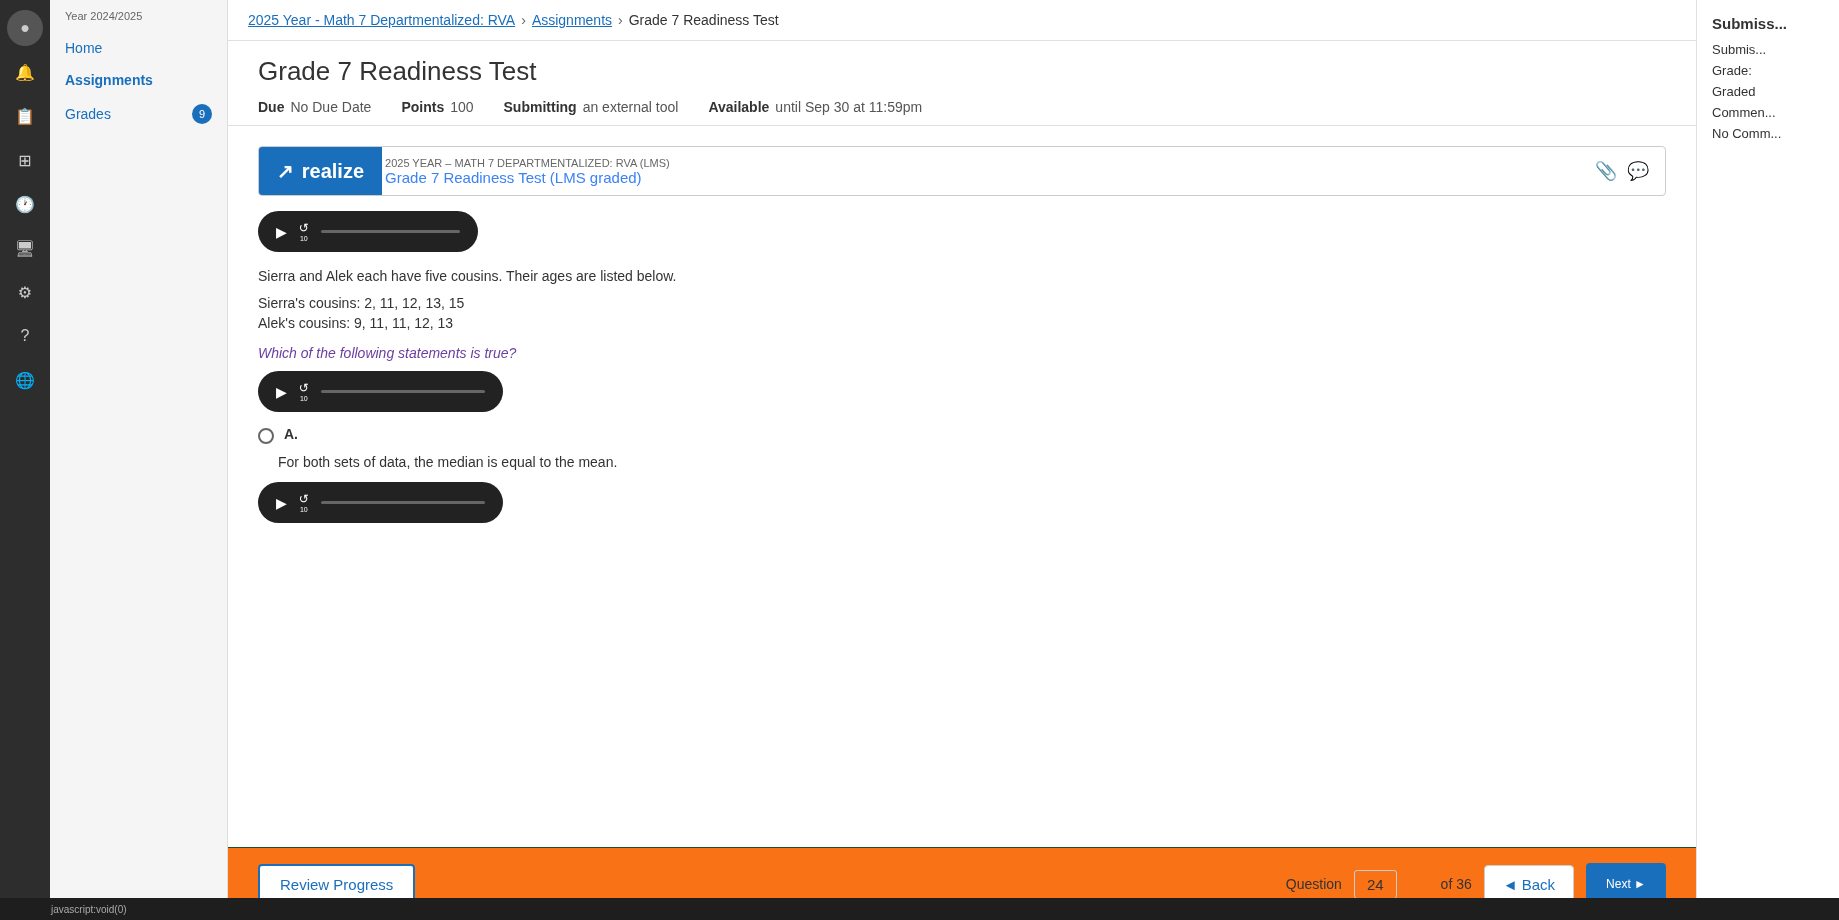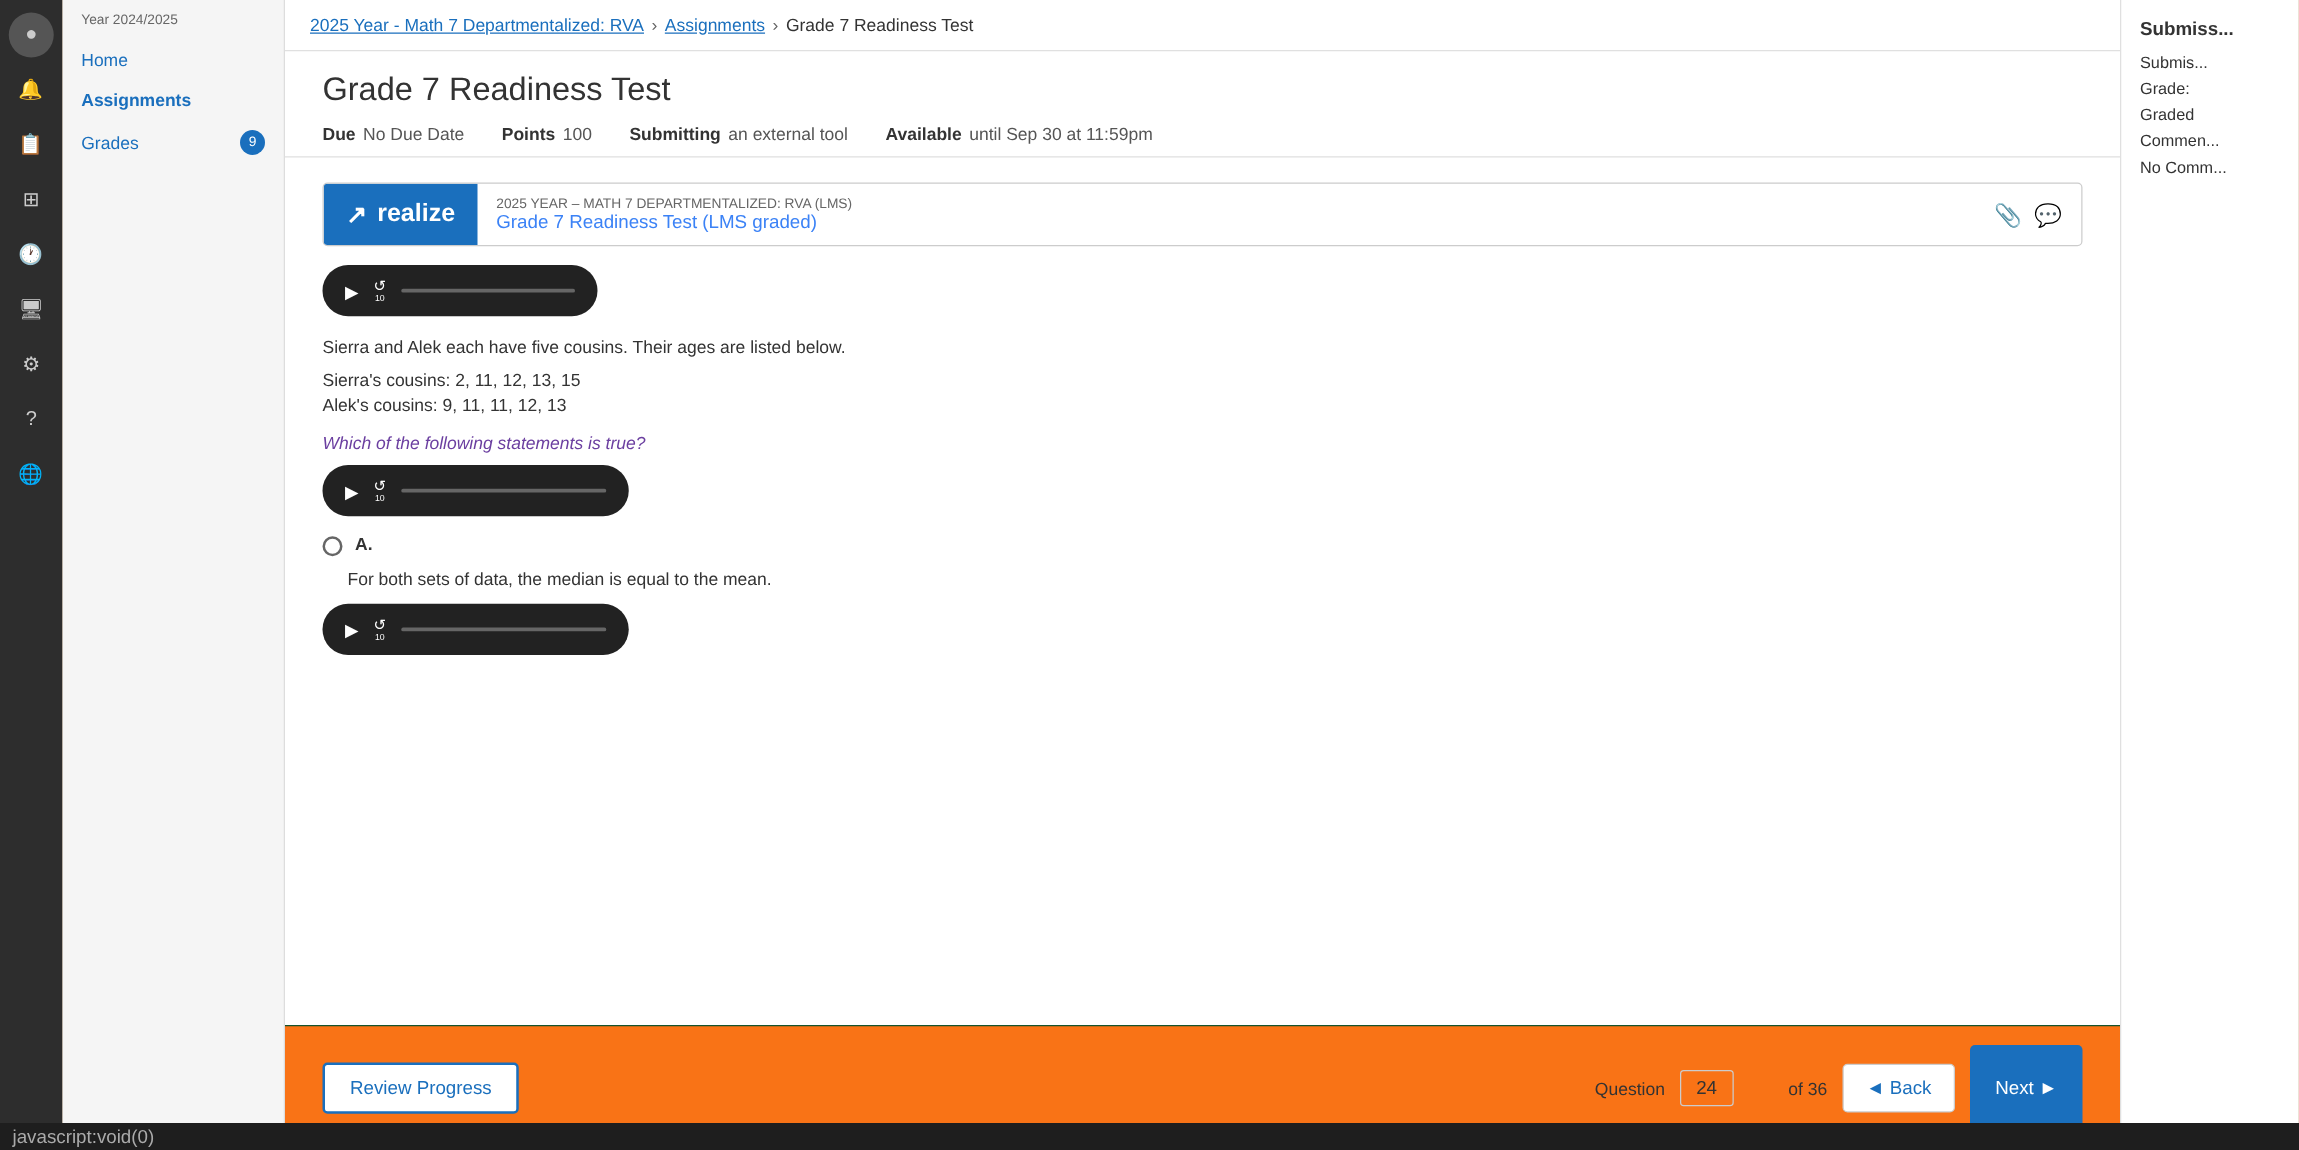--- a/index.html
+++ b/index.html
@@ -159,21 +159,21 @@
       color: white;
       padding: 12px 18px;
       font-size: 20px;
       font-weight: bold;
       display: flex;
       align-items: center;
       gap: 8px;
       cursor: pointer;
     }
     .realize-info {
-      padding: 8px 15px;
+      padding: 8px 3px;
       flex: 1;
     }
     .realize-course {
       font-size: 11px;
       color: #666;
       text-transform: uppercase;
     }
     .realize-test {
       font-size: 15px;
       color: #3b82f6;
@@ -322,26 +322,26 @@
       border: 1px solid #ccc;
       border-radius: 4px;
       color: #1a6fbd;
       font-size: 15px;
       cursor: pointer;
       display: flex;
       align-items: center;
       gap: 6px;
     }
     .next-btn {
-      padding: 26px 20px;
+      padding: 14px 20px;
       background: #1a6fbd;
       border: none;
       border-radius: 4px;
       color: white;
-      font-size: 15px;
+      font-size: 12px;
       cursor: pointer;
       display: flex;
       align-items: center;
       gap: 6px;
     }
 
     
     .right-panel {
       width: 143px;
       background: white;
@@ -369,21 +369,22 @@
       right: 0;
       height: 22px;
       background: #1e1e1e;
       display: flex;
       align-items: center;
       padding: 0 10px;
       z-index: 200;
     }
     .status-text {
       color: #aaa;
-      font-size: 15px;
+      font-size: 10px;
+      margin-left: 41px;
     }
   </style>
 </head>
 <body>
 
 <div class="sidebar-icons">
   <div class="sidebar-icon active">●</div>
   <div class="sidebar-icon">🔔</div>
   <div class="sidebar-icon">📋</div>
   <div class="sidebar-icon">⊞</div>

